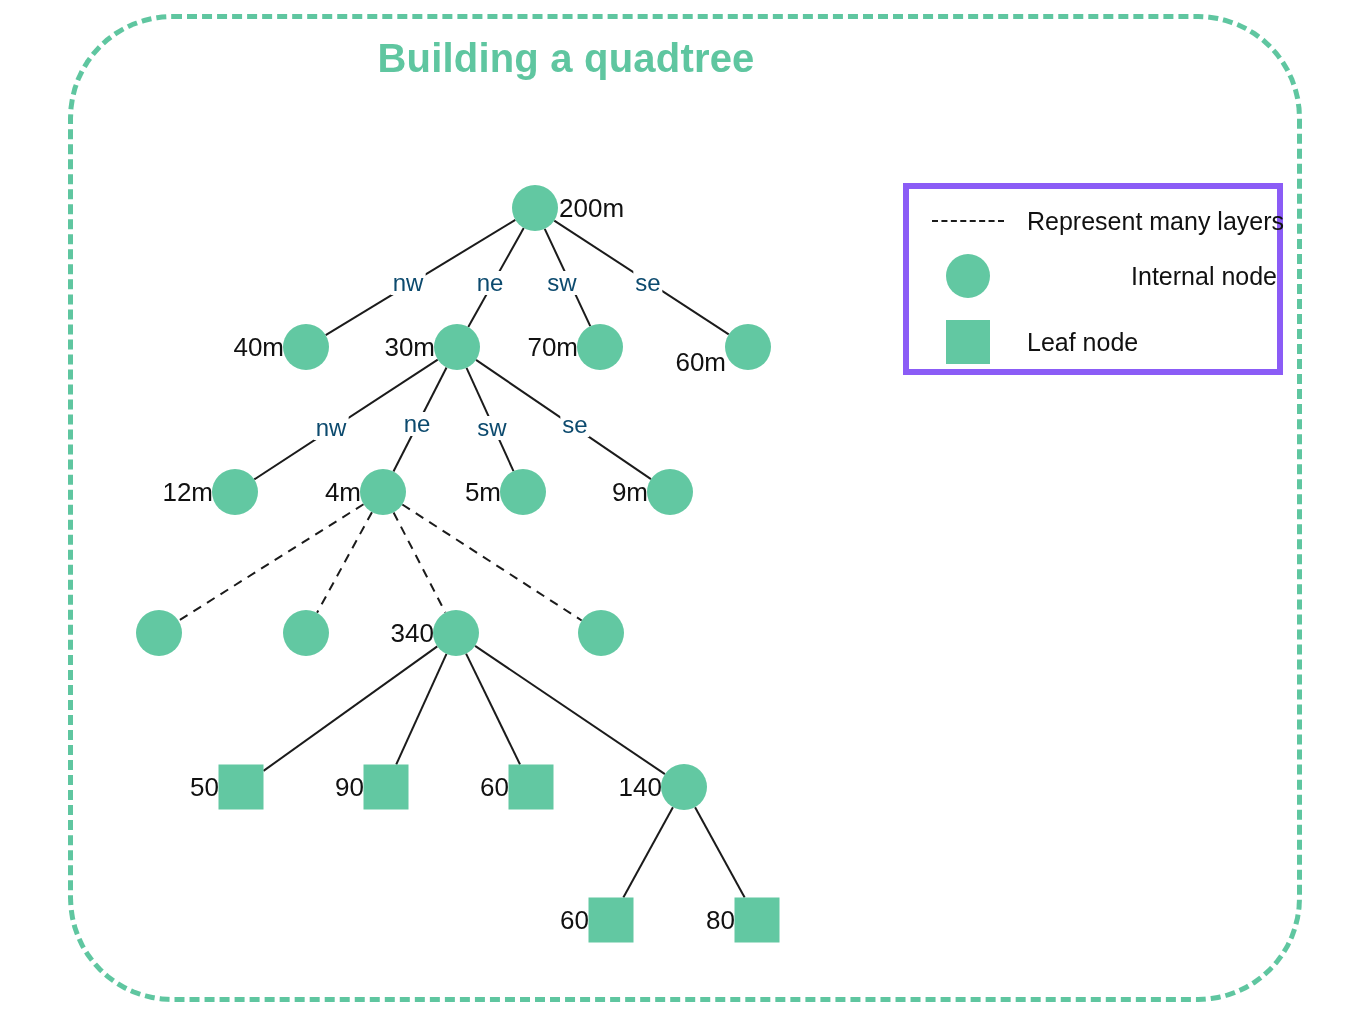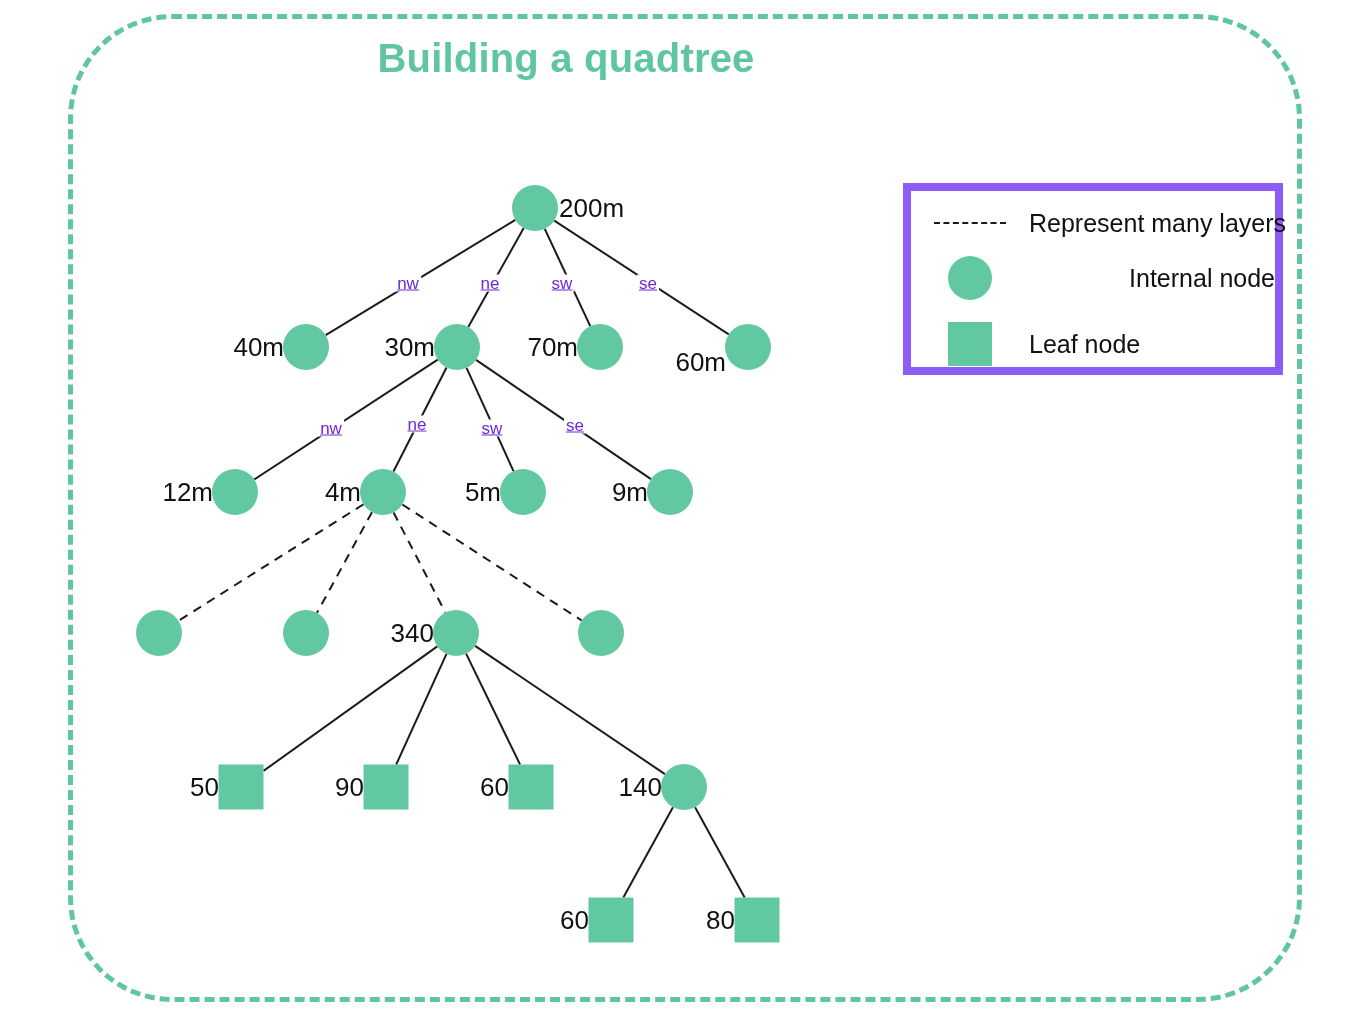--- a/index.html
+++ b/index.html
@@ -55,36 +55,35 @@
     position: absolute;
     font-size: 26px;
     color: #111111;
     white-space: nowrap;
     transform: translate(0, -50%);
   }
   .node-label.left { transform: translate(-100%, -50%); }
   
   .edge-label {
     position: absolute;
-    font-size: 17px;
-    color: #6d28d9;
+    font-size: 24px;
+    color: #0c4a6e;
     transform: translate(-50%, -50%);
     background: #ffffff;
     padding: 0 2px;
     line-height: 1;
-    text-decoration: underline;
   }
   
   .legend {
     position: absolute;
     left: 903px;
     top: 183px;
     width: 380px;
     height: 192px;
-    border: 8px solid #8b5cf6;
+    border: 6px solid #8b5cf6;
     box-sizing: border-box;
     background: #ffffff;
   }
   .legend-row {
     position: absolute;
     left: 0;
     width: 100%;
     height: 64px;
     display: flex;
     align-items: center;

